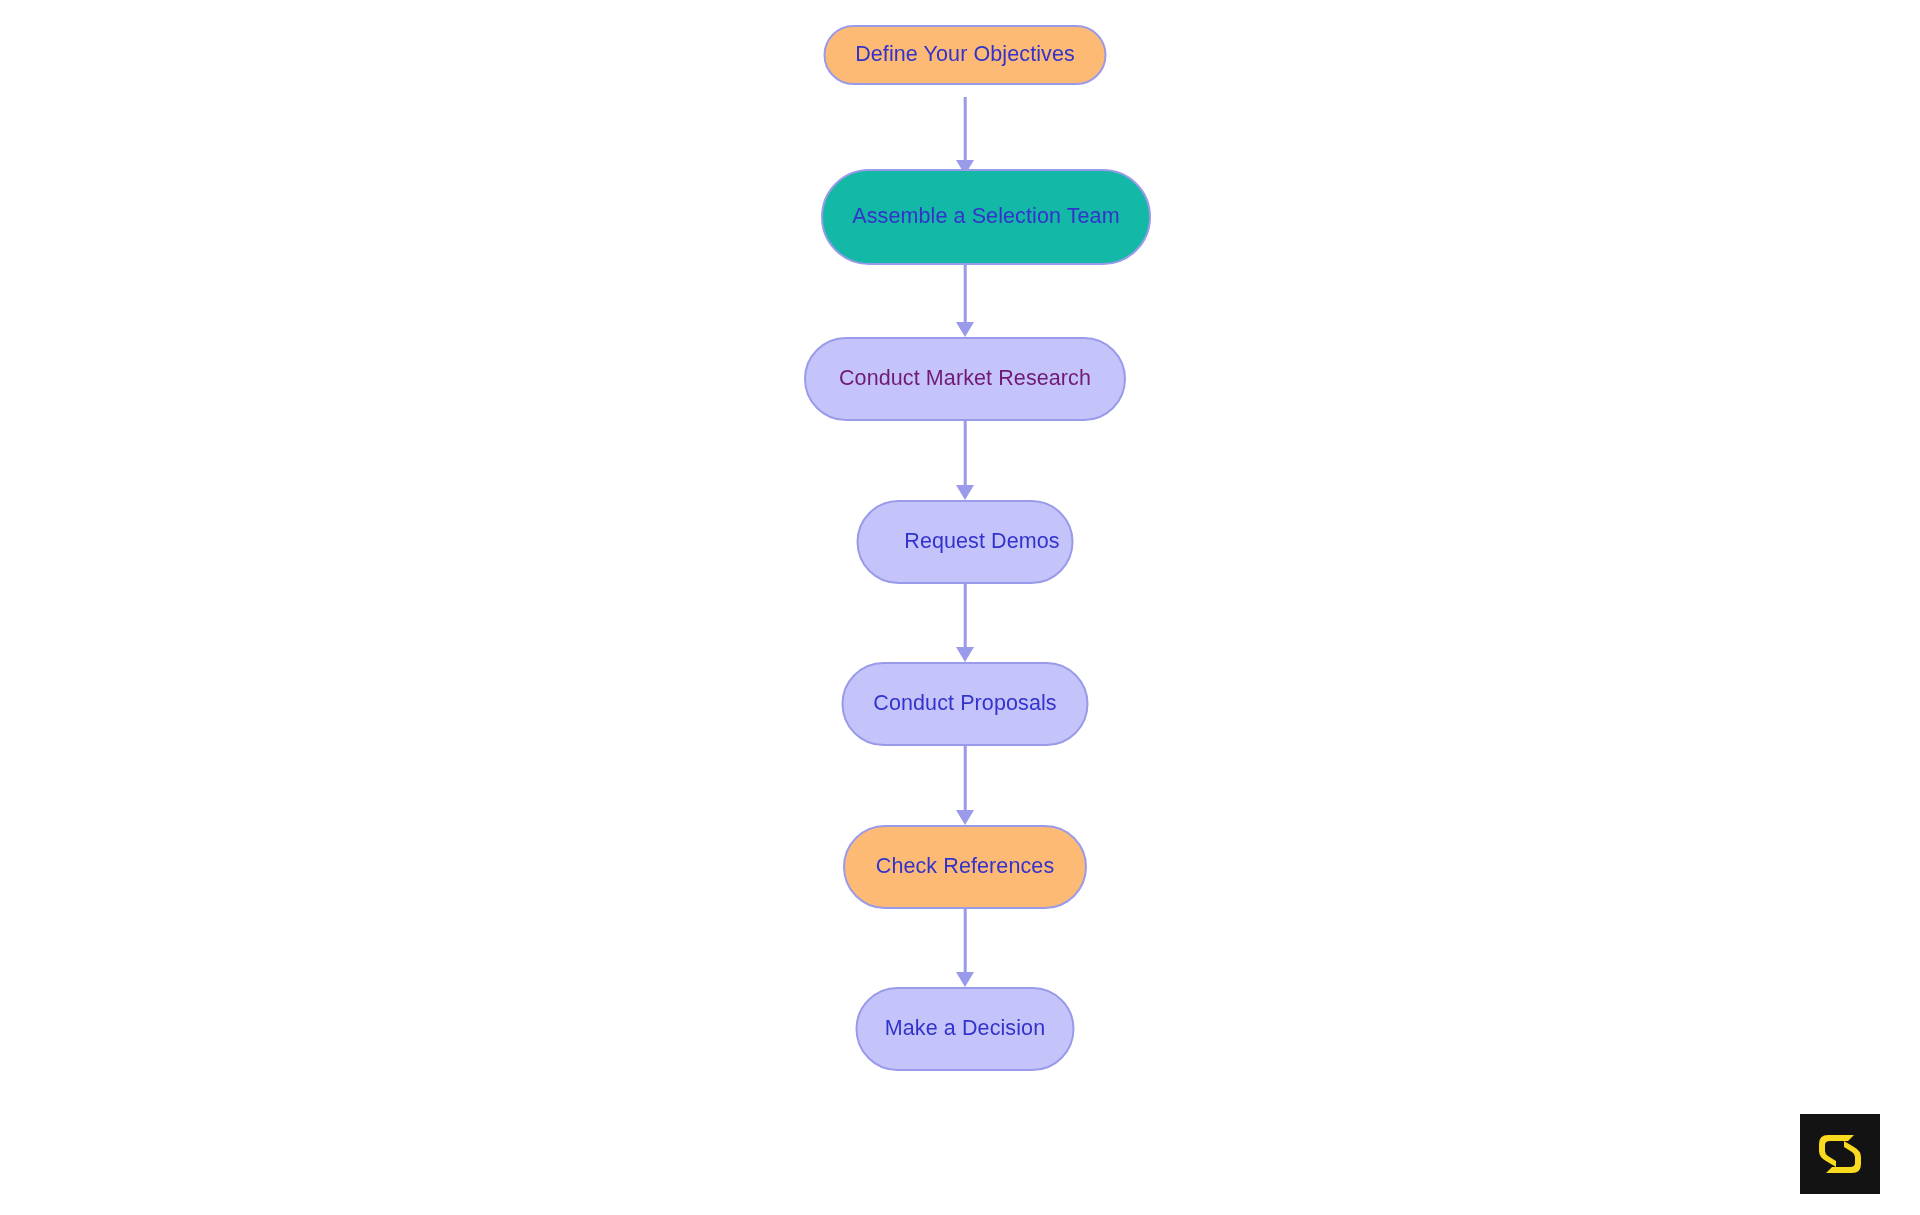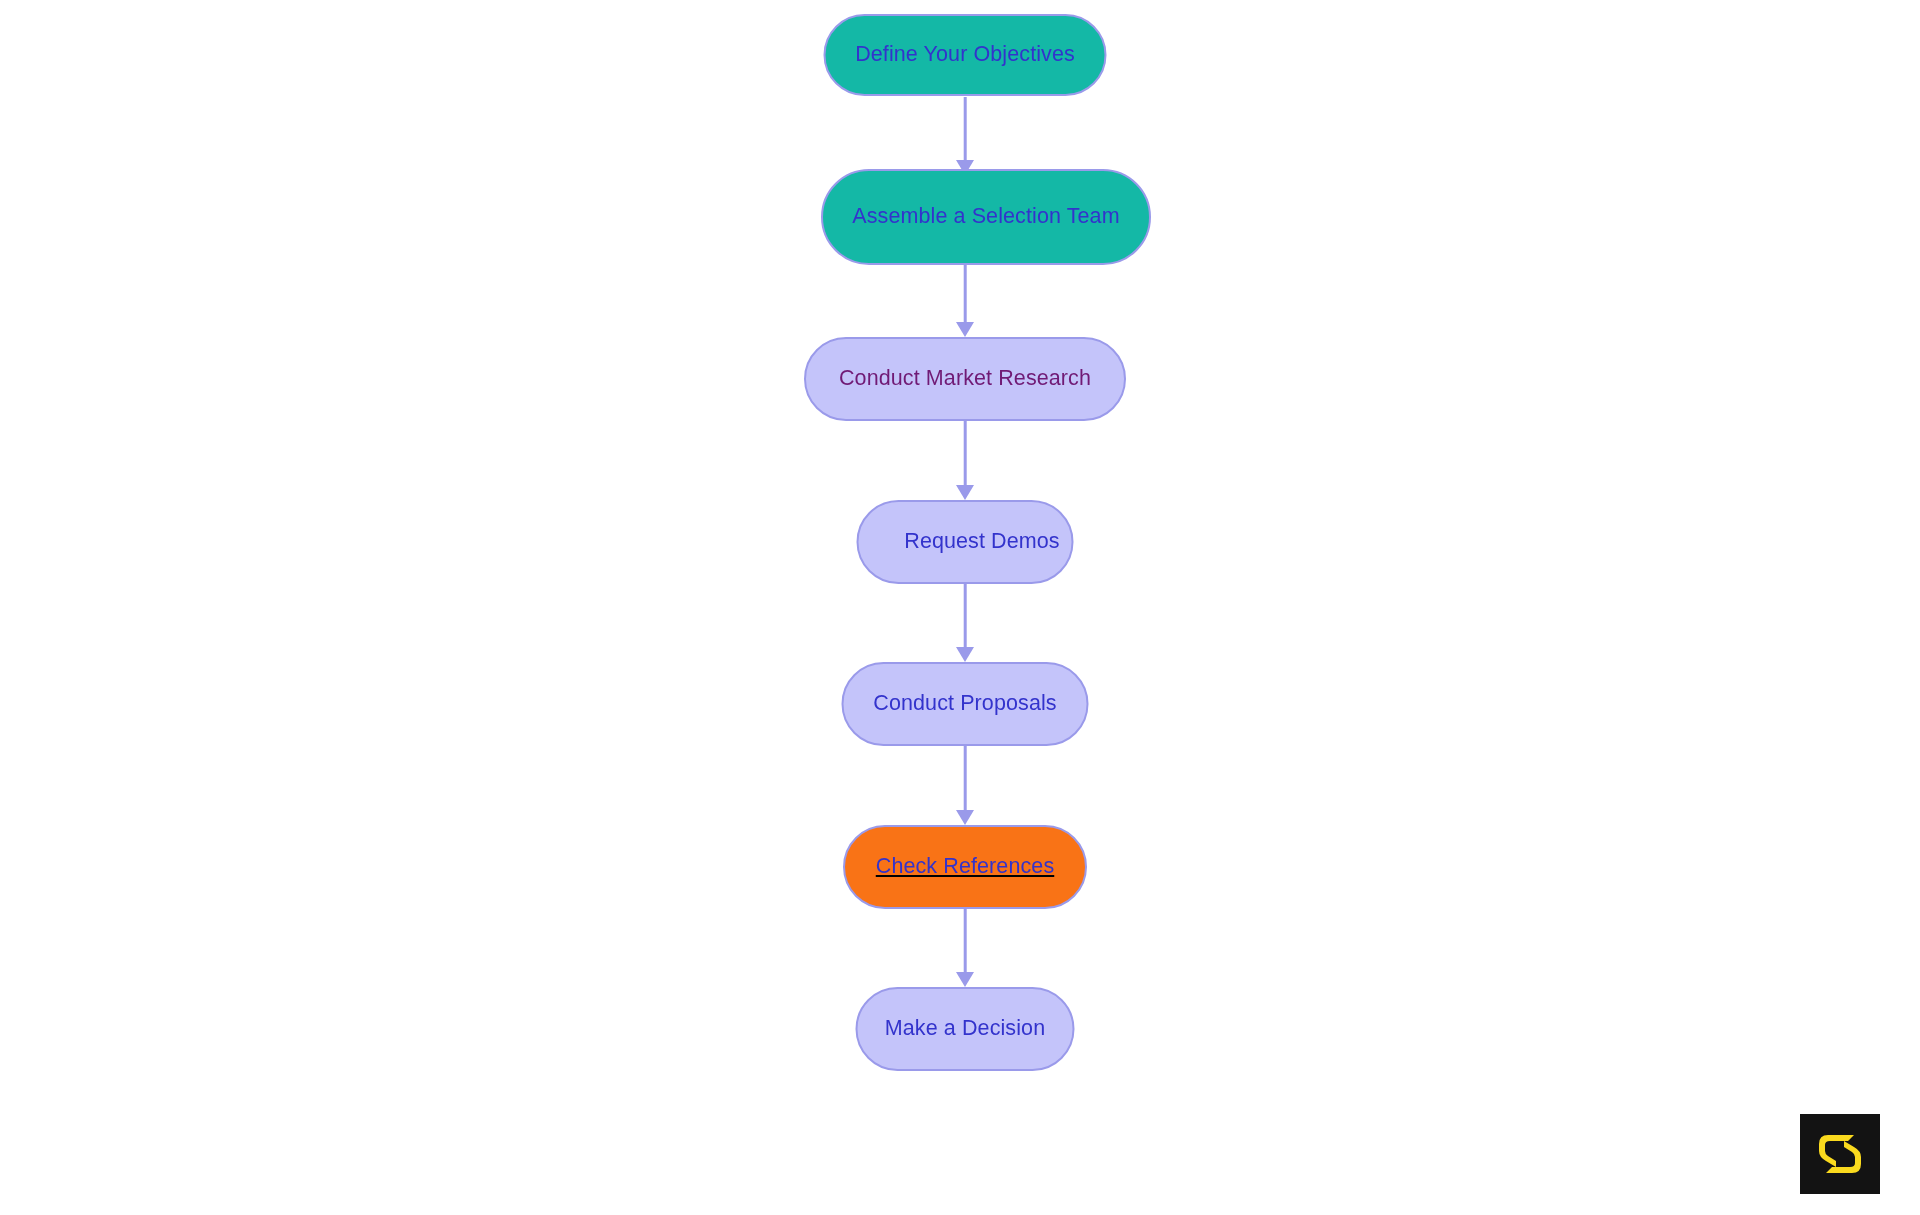--- a/index.html
+++ b/index.html
@@ -102,36 +102,36 @@
       <div class="head" style="top: 63px; border-top-color: rgb(154, 154, 234);"></div>
     </div>
     <div class="connector" style="left: 965px; top: 746px; height: 79px;">
       <div class="shaft" style="height: 66px; background: rgb(154, 154, 234);"></div>
       <div class="head" style="top: 64px; border-top-color: rgb(154, 154, 234);"></div>
     </div>
     <div class="connector" style="left: 965px; top: 909px; height: 78px;">
       <div class="shaft" style="height: 65px; background: rgb(154, 154, 234);"></div>
       <div class="head" style="top: 63px; border-top-color: rgb(154, 154, 234);"></div>
     </div>
-    <div class="node" style="left: 965px; top: 55px; width: 283px; height: 82px; background: #14b8a6; border-color: rgb(154, 154, 234);">
+    <div class="node" style="left: 965px; top: 55px; width: 283px; height: 60px; background: #fdba74; border-color: rgb(154, 154, 234);">
       <span class="node-label" style="color: rgb(51, 51, 204);">Define Your Objectives</span>
     </div>
     <div class="node" style="left: 986px; top: 217px; width: 330px; height: 96px; background: #14b8a6; border-color: rgb(154, 154, 234);">
       <span class="node-label" style="color: rgb(51, 51, 204);">Assemble a Selection Team</span>
     </div>
     <div class="node" style="left: 965px; top: 379px; width: 322px; height: 84px; background: rgb(196, 196, 250); border-color: rgb(154, 154, 234);">
       <span class="node-label" style="color: #701a75;">Conduct Market Research</span>
     </div>
     <div class="node" style="left: 965px; top: 542px; width: 217px; height: 84px; background: rgb(196, 196, 250); border-color: rgb(154, 154, 234);">
       <span class="node-label" style="color: rgb(51, 51, 204); margin-left: 34px;">Request Demos</span>
     </div>
     <div class="node" style="left: 965px; top: 704px; width: 247px; height: 84px; background: rgb(196, 196, 250); border-color: rgb(154, 154, 234);">
       <span class="node-label" style="color: rgb(51, 51, 204);">Conduct Proposals</span>
     </div>
-    <div class="node" style="left: 965px; top: 867px; width: 244px; height: 84px; background: #f97316; border-color: rgb(154, 154, 234); text-decoration: underline;">
+    <div class="node" style="left: 965px; top: 867px; width: 244px; height: 84px; background: #fdba74; border-color: rgb(154, 154, 234);">
       <span class="node-label" style="color: rgb(51, 51, 204);">Check References</span>
     </div>
     <div class="node" style="left: 965px; top: 1029px; width: 219px; height: 84px; background: rgb(196, 196, 250); border-color: rgb(154, 154, 234); justify-content: center;">
       <span class="node-label" style="color: rgb(51, 51, 204);">Make a Decision</span>
     </div>
   </div>
 
 <div id="watermark" style="left: 1800px; top: 1114px; width: 80px; height: 80px; background: rgb(19, 19, 19);">
   <svg width="52" height="52" viewBox="0 0 52 52">
     <path d="M40 7 L14 7 Q5 7 5 16 L5 23 Q5 29 12 33 L22 39 L22 33 L14 28 Q11 26 11 23 L11 17 Q11 13 16 13 L34 13 Z" fill="#fada1e"></path>

